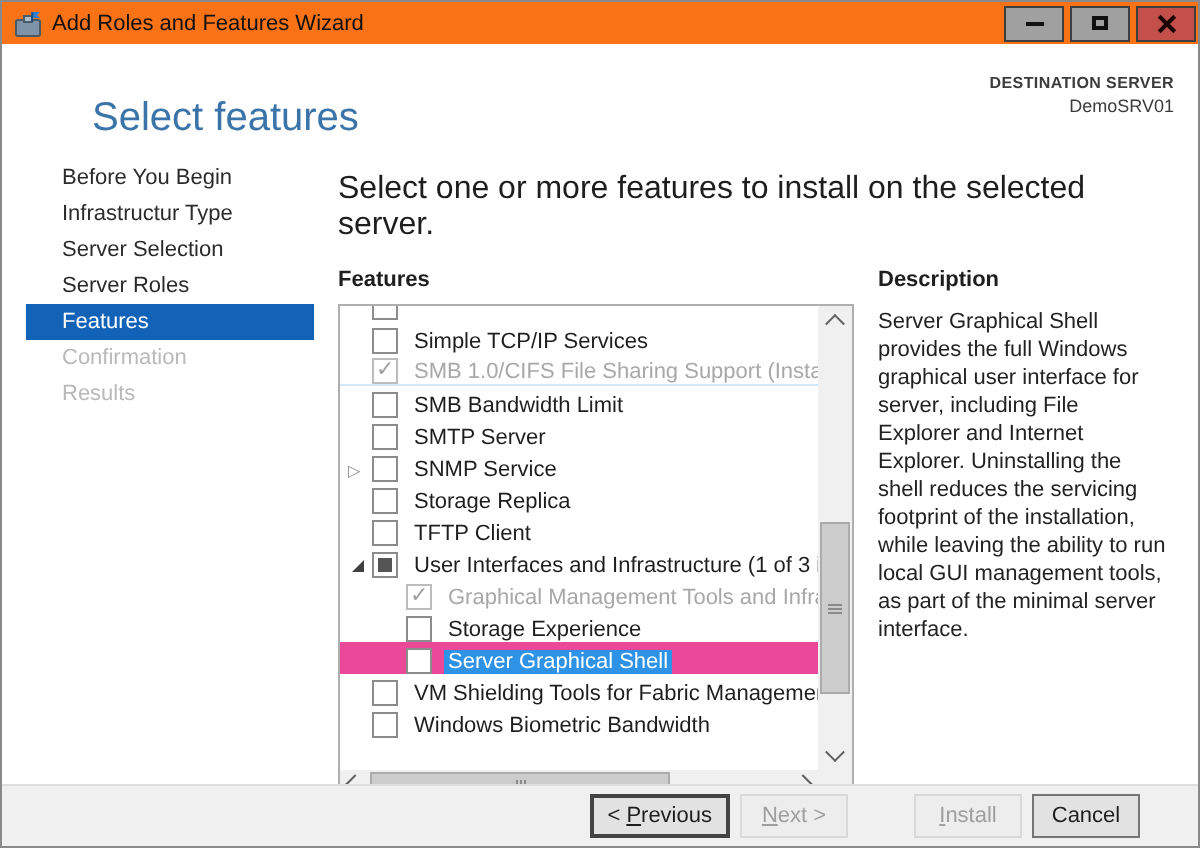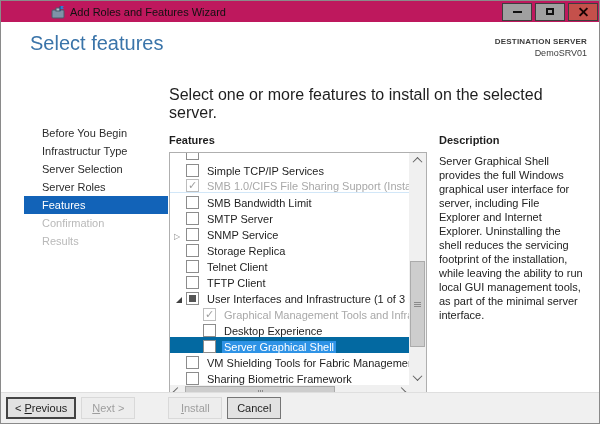--- a/index.html
+++ b/index.html
@@ -1,36 +1,36 @@
 <!DOCTYPE html>
 <html><head>
 <meta charset="utf-8">
 <style>
   html,body{margin:0;padding:0;background:#fff;font-family:"Liberation Sans","DejaVu Sans",sans-serif;}
   .window{position:relative;width:598px;height:422px;border:1px solid #8A8A8A;background:#fff;overflow:hidden;}
   
-  .titlebar{position:absolute;top:0;left:0;right:0;height:21px;background:#be185d;display:flex;align-items:center;padding-left:44px;}
+  .titlebar{position:absolute;top:0;left:0;right:0;height:21px;background:#f97316;display:flex;align-items:center;}
   .titleicon{width:14px;height:14px;margin:0 5px 0 6px;flex:none;}
   .titletext{font-size:11px;color:#111;}
   .winbtns{margin-left:auto;display:flex;margin-right:1px;}
   .winbtn{width:30px;height:18px;border:1px solid #3E3E3E;background:#A0A0A0;display:flex;align-items:center;justify-content:center;box-sizing:border-box;margin-left:3px;}
   .winbtn.close{background:#C4504B;}
   .glyph-min{width:9px;height:2px;background:#111;}
   .glyph-max{width:8px;height:7px;border:2px solid #111;box-sizing:border-box;}
   .glyph-x{position:relative;width:9px;height:9px;}
   .glyph-x::before,.glyph-x::after{content:"";position:absolute;left:-1px;top:3.5px;width:11px;height:2px;background:#1A0505;}
   .glyph-x::before{transform:rotate(45deg);} .glyph-x::after{transform:rotate(-45deg);}
   
   .content{position:absolute;top:21px;left:0;right:0;bottom:31px;background:#fff;overflow:hidden;}
-  h1.pagetitle{position:absolute;left:29px;top:10px;margin:0;font-size:20px;font-weight:400;color:#3A74A9;}
+  h1.pagetitle{position:absolute;left:29px;top:10px;margin:16px;font-size:20px;font-weight:400;color:#3A74A9;}
   .dest{position:absolute;right:12px;top:15px;text-align:right;color:#3C3C3C;}
   .dest-label{font-size:8px;font-weight:bold;letter-spacing:.2px;}
   .dest-name{font-size:9px;margin-top:2px;}
   
-  .sidebar{position:absolute;left:11px;top:58px;width:156px;margin-top:44px;}
+  .sidebar{position:absolute;left:0;top:58px;width:156px;}
   .side-item{height:18px;line-height:18px;font-size:11px;color:#2B2B2B;padding-left:30px;cursor:default;}
   .side-item.selected{margin-left:12px;padding-left:18px;background:#1263B8;color:#fff;}
   .side-item.disabled{color:#B9B9B9;}
   
   .main{position:absolute;left:168px;top:60px;right:16px;}
   .instruction{margin:4px 0 0 0;font-size:16px;color:#1E1E1E;}
   .cols{display:flex;margin-top:12px;}
   .features-col{width:258px;flex:none;}
   .col-label{font-size:11px;font-weight:bold;color:#1E1E1E;}
   .listbox{position:relative;margin-top:6px;width:258px;height:251px;border:1px solid #AFAFAF;box-sizing:border-box;background:#fff;}
@@ -42,21 +42,21 @@
   .row.divider{border-bottom:1px solid #D2E7F8;}
   .exp{width:12px;flex:none;text-align:left;}
   .exp.collapsed::before{content:"\25B7";font-size:8px;color:#8C8C8C;}
   .exp.expanded::before{content:"";display:inline-block;width:0;height:0;border-right:6px solid #404040;border-top:6px solid transparent;margin-left:2px;}
   .cb{flex:none;width:13px;height:13px;border:1px solid #8C8C8C;background:#fff;margin-right:6px;position:relative;box-sizing:border-box;}
   .row.grayed .cb{border-color:#BDBDBD;}
   .cb.checked::before{content:"\2713";position:absolute;left:1px;top:-1px;font-size:11px;line-height:13px;color:#9E9E9E;}
   .cb.indeterminate::before{content:"";position:absolute;left:2px;top:2px;right:2px;bottom:2px;background:#555;}
   .lab{white-space:nowrap;overflow:hidden;padding:0 2px;}
   .row.grayed .lab{color:#A8A8A8;}
-  .row.selected{background:#0369a1;}
+  .row.selected{background:#ec4899;}
   .row.selected .lab{background:#2E93E6;color:#fff;}
   
   .vscroll{position:absolute;top:0;right:0;width:17px;bottom:17px;background:#F0F0F0;}
   .sarrow{position:absolute;left:0;right:0;height:15px;display:flex;align-items:center;justify-content:center;}
   .sarrow.down{bottom:0;top:auto;}
   .chev{width:6px;height:6px;border-left:1px solid #606060;border-top:1px solid #606060;}
   .chev.up{transform:rotate(45deg) translate(1px,1px);}
   .chev.down{transform:rotate(225deg) translate(1px,1px);}
   .chev.left{transform:rotate(-45deg) translate(1px,-1px);}
   .chev.right{transform:rotate(135deg) translate(-1px,1px);}
@@ -65,21 +65,21 @@
   .hscroll{position:absolute;left:0;right:17px;bottom:0;height:17px;background:#F0F0F0;}
   .harrow{position:absolute;top:0;bottom:0;width:15px;display:flex;align-items:center;justify-content:center;}
   .harrow.left{left:0;} .harrow.right{right:0;}
   .hthumb{position:absolute;left:15px;top:1px;bottom:1px;width:148px;background:#CDCDCD;border:1px solid #ABABAB;display:flex;align-items:center;justify-content:center;gap:1px;}
   .hthumb i{display:block;width:1px;height:7px;background:#8A8A8A;}
   .corner{position:absolute;right:0;bottom:0;width:17px;height:17px;background:#F0F0F0;}
   
   .desc-col{margin-left:12px;width:145px;}
   .desc-text{margin:8px 0 0 0;font-size:11px;line-height:14px;color:#222;}
   
-  .footer{position:absolute;left:0;right:0;bottom:0;height:31px;background:#F0F0F0;border-top:1px solid #DFDFDF;box-sizing:border-box;display:flex;align-items:center;padding-right:29px;}
+  .footer{position:absolute;left:0;right:0;bottom:0;height:31px;background:#F0F0F0;border-top:1px solid #DFDFDF;box-sizing:border-box;display:flex;align-items:center;justify-content:flex-end;padding-right:29px;}
   .btn{min-width:54px;height:22px;font-size:11px;font-family:inherit;background:#E2E2E2;border:1px solid #757575;color:#1E1E1E;margin-left:5px;padding:0 8px;}
   .btn.focused{border:1px solid #444;box-shadow:inset 0 0 0 1px #444;}
   .btn.disabled{background:#EDEDED;border-color:#D9D9D9;color:#9E9E9E;}
   .btn-install{margin-left:33px;}
   u{text-decoration:underline;}
 </style>
 </head>
 <body>
 
 <div class="window">
@@ -162,56 +162,51 @@
                   <span class="lab">SNMP Service</span>
                 </div>
                 <div class="row level0">
                   <span class="exp none"></span>
                   <span class="cb unchecked"></span>
                   <span class="lab">Storage Replica</span>
                 </div>
                 <div class="row level0">
                   <span class="exp none"></span>
                   <span class="cb unchecked"></span>
-                  <span class="lab">Telnet Client</span>
-                </div>
-                <div class="row level0">
-                  <span class="exp none"></span>
-                  <span class="cb unchecked"></span>
                   <span class="lab">TFTP Client</span>
                 </div>
                 <div class="row level0">
                   <span class="exp expanded"></span>
                   <span class="cb indeterminate"></span>
                   <span class="lab">User Interfaces and Infrastructure (1 of 3 installed)</span>
                 </div>
                 <div class="row level1 grayed">
                   <span class="exp none"></span>
                   <span class="cb checked"></span>
                   <span class="lab">Graphical Management Tools and Infrastructur</span>
                 </div>
                 <div class="row level1">
                   <span class="exp none"></span>
                   <span class="cb unchecked"></span>
-                  <span class="lab">Desktop Experience</span>
+                  <span class="lab">Storage Experience</span>
                 </div>
                 <div class="row level1 selected">
                   <span class="exp none"></span>
                   <span class="cb unchecked"></span>
                   <span class="lab">Server Graphical Shell</span>
                 </div>
                 <div class="row level0">
                   <span class="exp none"></span>
                   <span class="cb unchecked"></span>
                   <span class="lab">VM Shielding Tools for Fabric Management</span>
                 </div>
                 <div class="row level0">
                   <span class="exp none"></span>
                   <span class="cb unchecked"></span>
-                  <span class="lab">Sharing Biometric Framework</span>
+                  <span class="lab">Windows Biometric Bandwidth</span>
                 </div>
               </div>
             <div class="vscroll">
               <div class="sarrow up">
                   <span class="chev up"></span>
                 </div>
               <div class="vthumb">
                   <i></i>
                   <i></i>
                   <i></i>

